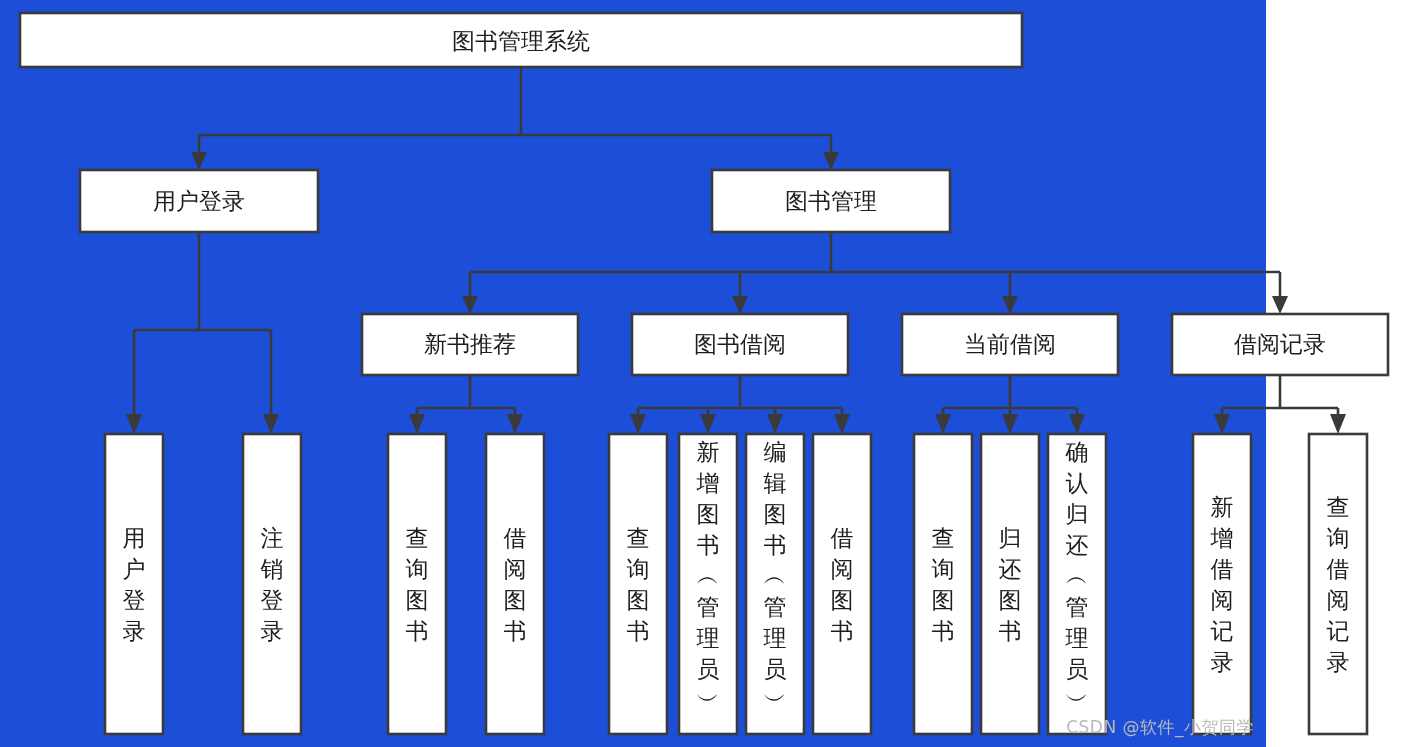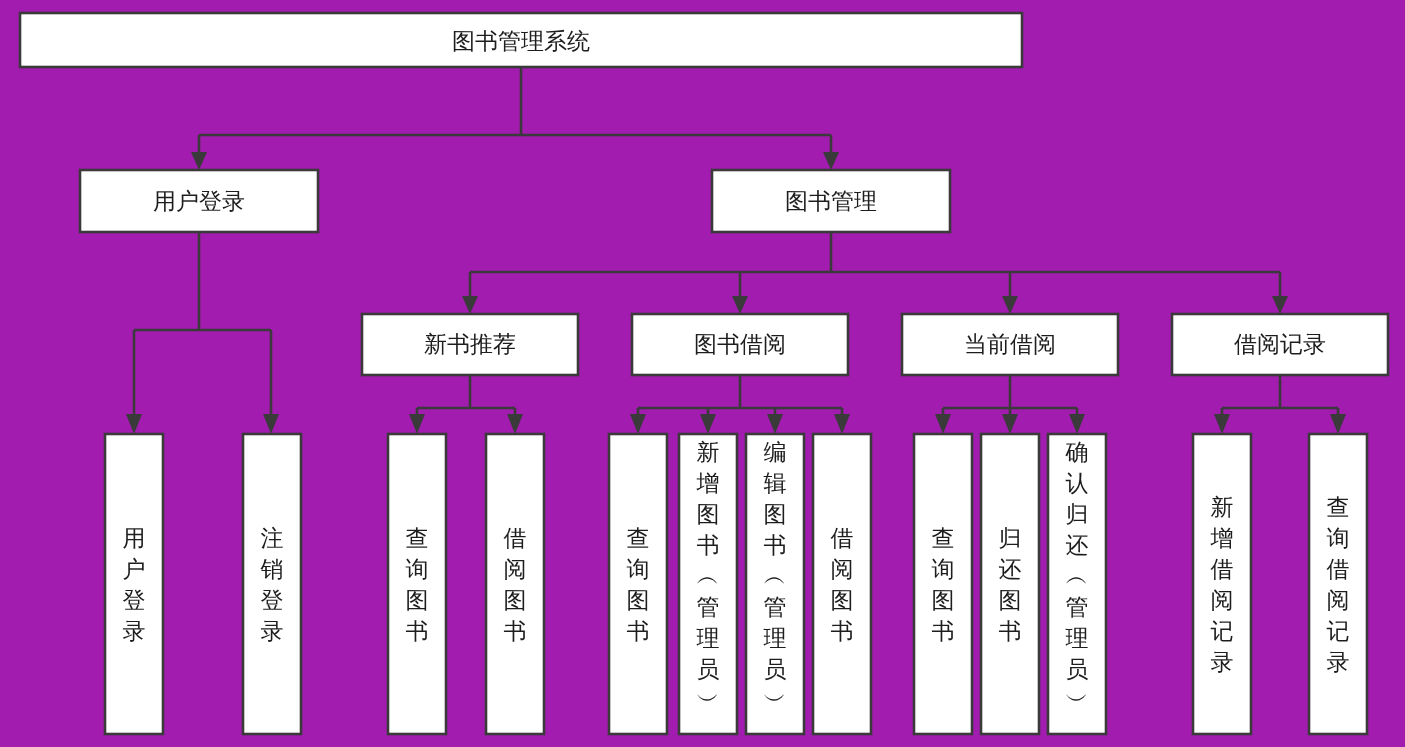--- a/index.html
+++ b/index.html
@@ -9,23 +9,23 @@
     background: #ffffff;
   }
   body {
     font-family: "DejaVu Sans", "Liberation Sans", sans-serif;
     width: 1405px;
     height: 747px;
     overflow: hidden;
   }
   #diagram-root {
     position: relative;
-    width: 1405px;
+    width: 1266px;
     height: 747px;
-    background: #a21caf;
+    background: #1d4ed8;
   }
   svg#flow-svg {
     position: absolute;
     left: 0;
     top: 0;
     width: 1405px;
     height: 747px;
     display: block;
   }
   .node-rect {
@@ -235,14 +235,15 @@
       <rect class="node-rect" x="1193" y="434" width="58" height="300"></rect>
       <text class="node-label-vertical" x="1222" y="0"><tspan x="1222" y="515">新</tspan><tspan x="1222" y="546">增</tspan><tspan x="1222" y="577">借</tspan><tspan x="1222" y="608">阅</tspan><tspan x="1222" y="639">记</tspan><tspan x="1222" y="670">录</tspan></text>
     </g>
     <g>
       <rect class="node-rect" x="1309" y="434" width="58" height="300"></rect>
       <text class="node-label-vertical" x="1338" y="0"><tspan x="1338" y="515">查</tspan><tspan x="1338" y="546">询</tspan><tspan x="1338" y="577">借</tspan><tspan x="1338" y="608">阅</tspan><tspan x="1338" y="639">记</tspan><tspan x="1338" y="670">录</tspan></text>
     </g>
 
   </svg>
 
+  <div class="watermark-text">CSDN @软件_小贺同学</div>
 
 </div>
 
 </body></html>

